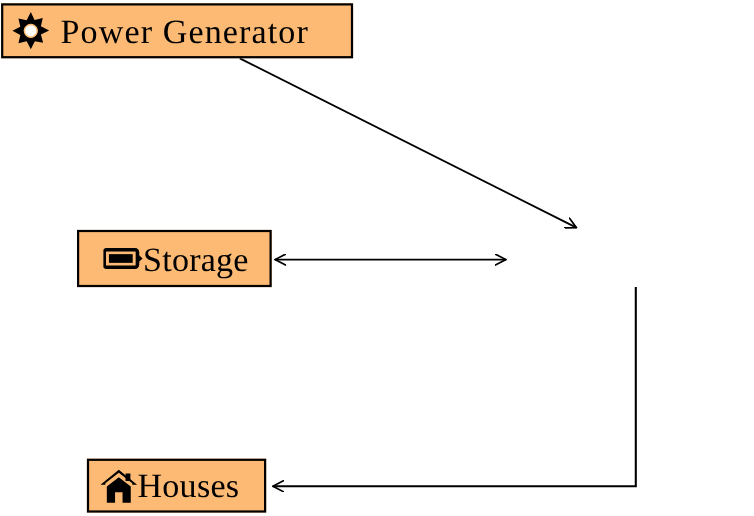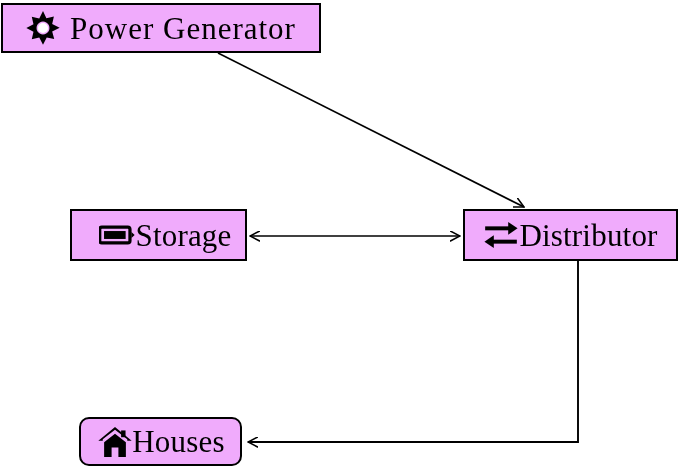--- a/index.html
+++ b/index.html
@@ -23,25 +23,25 @@
   #edge-layer {
     position: absolute;
     left: 0;
     top: 0;
     width: 685px;
     height: 469px;
   }
   .node {
     position: absolute;
     box-sizing: border-box;
-    background: #f0abfc;
+    background: #fdba74;
     border: 2px solid #000000;
     display: flex;
     align-items: center;
-    justify-content: center;
+    justify-content: flex-start;
     white-space: nowrap;
     z-index: 2;
   }
   .node-label {
     font-size: 31px;
     line-height: 1;
     letter-spacing: 0.2px;
     padding-right: 8px;
     color: #000000;
   }
@@ -75,21 +75,20 @@
     width: 215px;
     height: 52px;
     padding-left: 8px;
   }
   #node-houses {
     left: 79px;
     top: 417px;
     width: 163px;
     height: 49px;
     padding-left: 10px;
-    border-radius: 10px;
   }
   .icon-svg {
     display: block;
   }
 </style>
 </head>
 <body>
 
 <div id="diagram-canvas">
 
@@ -126,33 +125,20 @@
     <span class="node-icon">
       <svg class="icon-svg" width="36" height="26" viewBox="0 0 100 64" xmlns="http://www.w3.org/2000/svg">
         <rect x="2" y="10" width="84" height="44" rx="6" ry="6" fill="none" stroke="#000000" stroke-width="9"></rect>
         <rect x="14" y="21" width="60" height="22" fill="#000000"></rect>
         <path d="M90 24 L90 40 L99 32 Z" fill="#000000"></path>
       </svg>
     </span>
     <span class="node-label">Storage</span>
   </div>
 
-  <div class="node" id="node-distributor">
-    <span class="node-icon">
-      <svg class="icon-svg" width="36" height="32" viewBox="0 0 100 88" xmlns="http://www.w3.org/2000/svg">
-        <g fill="#000000">
-          <rect x="6" y="20" width="72" height="11"></rect>
-          <path d="M70 8 L96 25.5 L70 43 Z"></path>
-          <rect x="22" y="57" width="72" height="11"></rect>
-          <path d="M30 45 L4 62.5 L30 80 Z"></path>
-        </g>
-      </svg>
-    </span>
-    <span class="node-label">Distributor</span>
-  </div>
 
   <div class="node" id="node-houses">
     <span class="node-icon">
       <svg class="icon-svg" width="34" height="32" viewBox="0 0 100 92" xmlns="http://www.w3.org/2000/svg">
         <g fill="#000000">
           <path d="M50 2 L99 42 L86 42 L86 38 L50 10 L14 38 L14 42 L1 42 Z"></path>
           <rect x="68" y="12" width="13" height="20"></rect>
           <path d="M50 22 L82 47 L82 90 L60 90 L60 62 L40 62 L40 90 L18 90 L18 47 Z"></path>
         </g>
       </svg>

